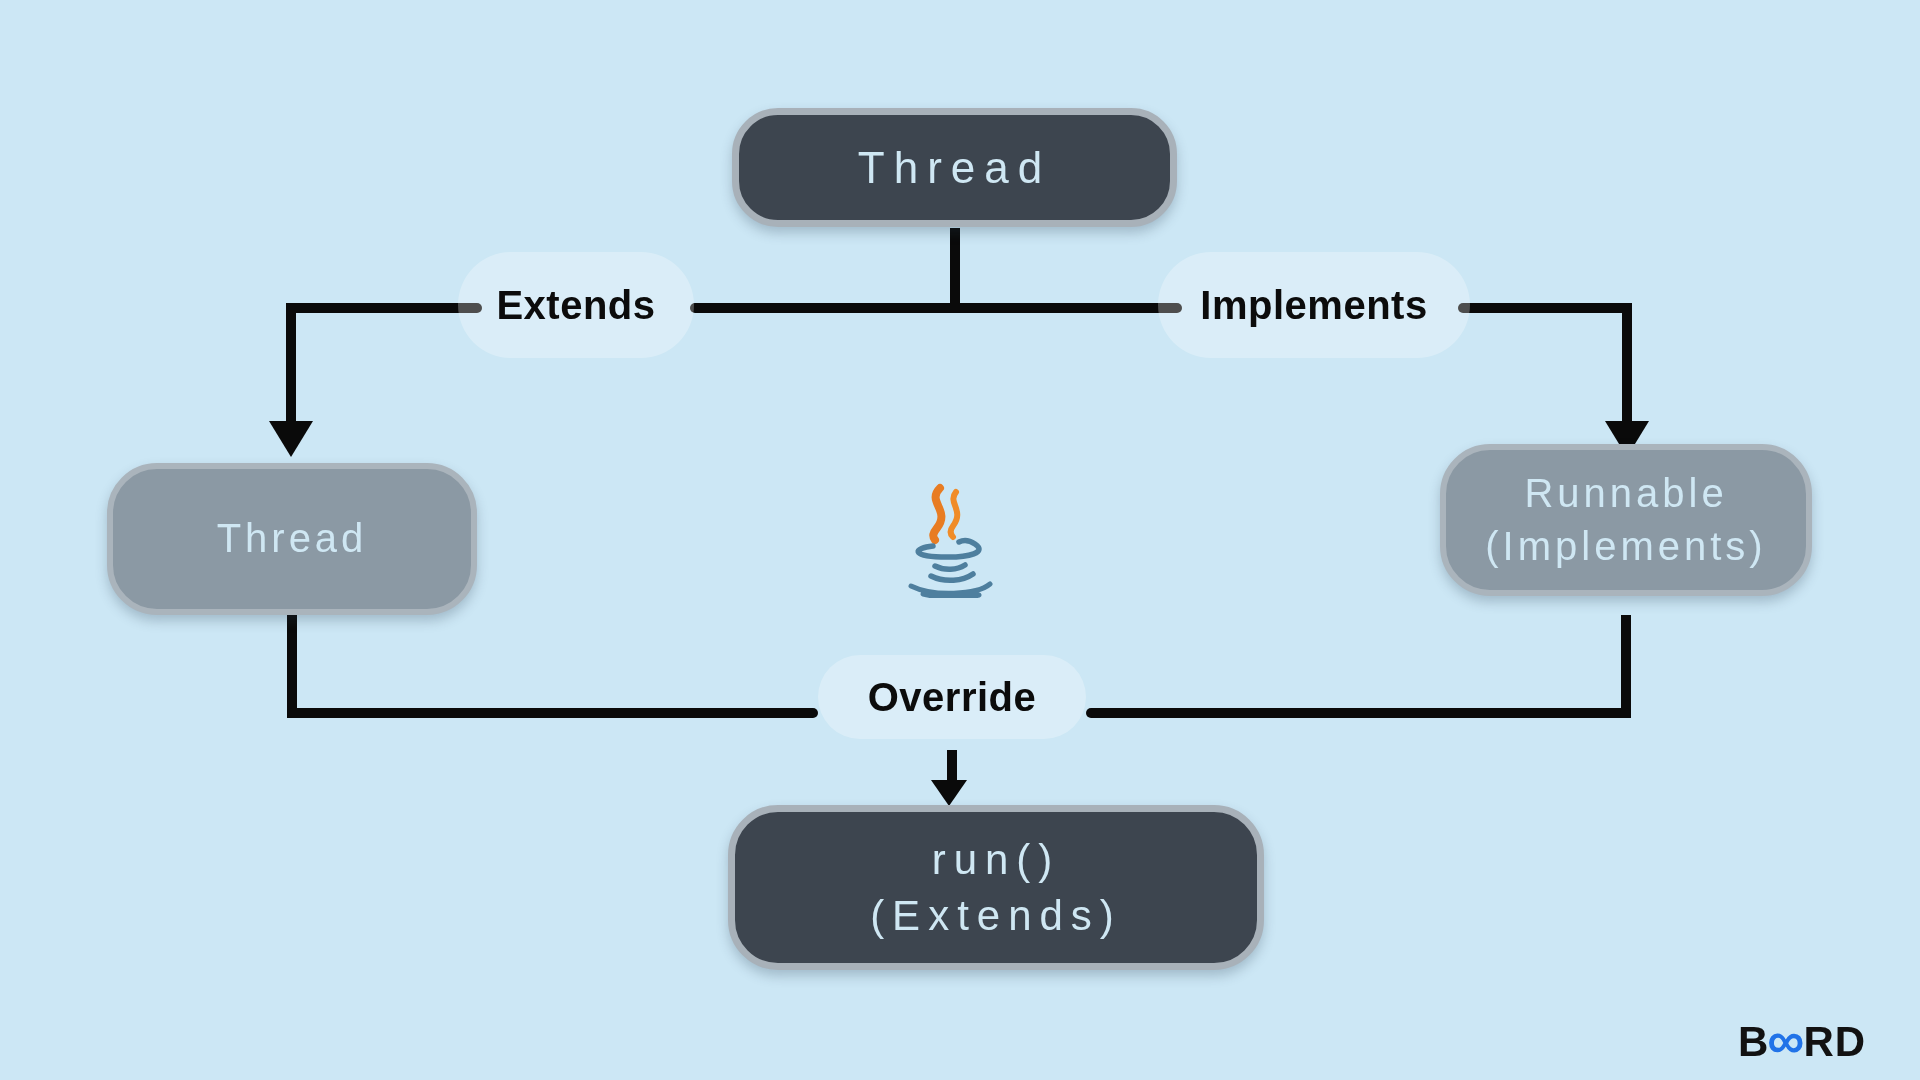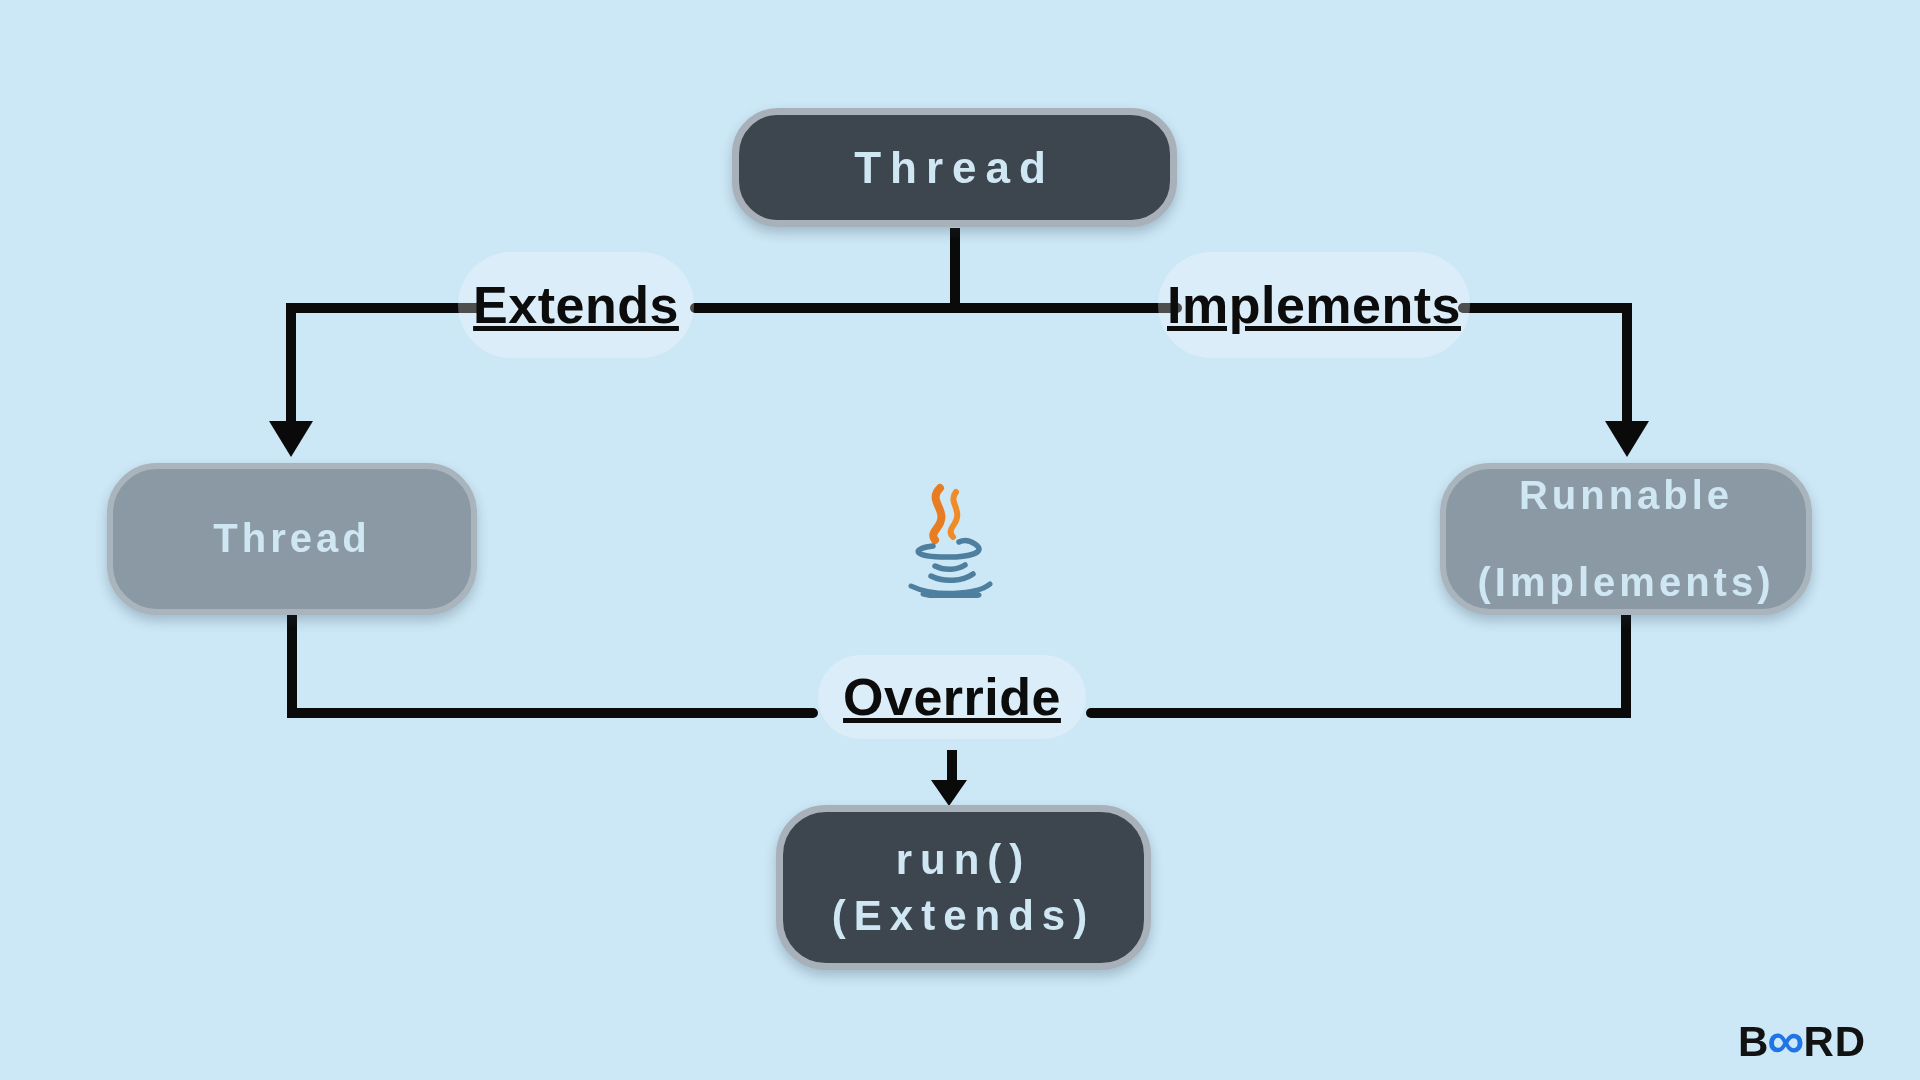--- a/index.html
+++ b/index.html
@@ -18,21 +18,21 @@
   
   .node {
     position: absolute;
     display: flex;
     flex-direction: column;
     align-items: center;
     justify-content: center;
     box-sizing: border-box;
     text-align: center;
     color: #cfe7f3;
-    font-weight: 700;
+    font-weight: 400;
     box-shadow: 0 6px 12px rgba(40, 60, 80, 0.25);
   }
   .node.dark {
     background: #3d454f;
     border: 7px solid #a8b1b9;
   }
   .node.gray {
     background: #8b99a4;
     border: 6px solid #aab4bc;
   }
@@ -40,28 +40,28 @@
     left: 732px; top: 108px; width: 445px; height: 119px;
     border-radius: 46px;
     font-size: 44px; letter-spacing: 9px;
   }
   .node-left {
     left: 107px; top: 463px; width: 370px; height: 152px;
     border-radius: 50px;
     font-size: 40px; letter-spacing: 4px; line-height: 1.33;
   }
   .node-right {
-    left: 1440px; top: 463px; width: 372px; height: 152px;
+    left: 1440px; top: 444px; width: 372px; height: 152px;
     border-radius: 50px;
-    font-size: 40px; letter-spacing: 4px; line-height: 1.33; justify-content: space-between;
+    font-size: 40px; letter-spacing: 4px; line-height: 1.33;
   }
   .node-bottom {
-    left: 728px; top: 805px; width: 375px; height: 165px;
+    left: 728px; top: 805px; width: 536px; height: 165px;
     border-radius: 50px;
-    font-size: 42px; letter-spacing: 8px; line-height: 1.32; margin-left: 48px;
+    font-size: 42px; letter-spacing: 8px; line-height: 1.32;
   }
   
   .line {
     position: absolute;
     background: #0a0a0a;
   }
   .h-line { height: 10px; border-radius: 5px; }
   .v-line { width: 10px; }
   
   .stub-top        { left: 950px;  top: 228px; height: 82px; }
@@ -94,23 +94,22 @@
   
   .edge-label {
     position: absolute;
     display: flex;
     align-items: center;
     justify-content: center;
     background: rgba(255, 255, 255, 0.28);
     border-radius: 54px;
     color: #0c0c0c;
     font-weight: 800;
-    font-size: 52px;
+    font-size: 40px;
     letter-spacing: 0.5px;
-    text-decoration: underline;
   }
   .label-extends    { left: 458px;  top: 252px; width: 236px; height: 106px; }
   .label-implements { left: 1158px; top: 252px; width: 312px; height: 106px; }
   .label-override   { left: 818px;  top: 655px; width: 268px; height: 84px; }
   
   .java-logo {
     position: absolute;
     left: 893px; top: 476px;
     width: 115px; height: 122px;
   }

